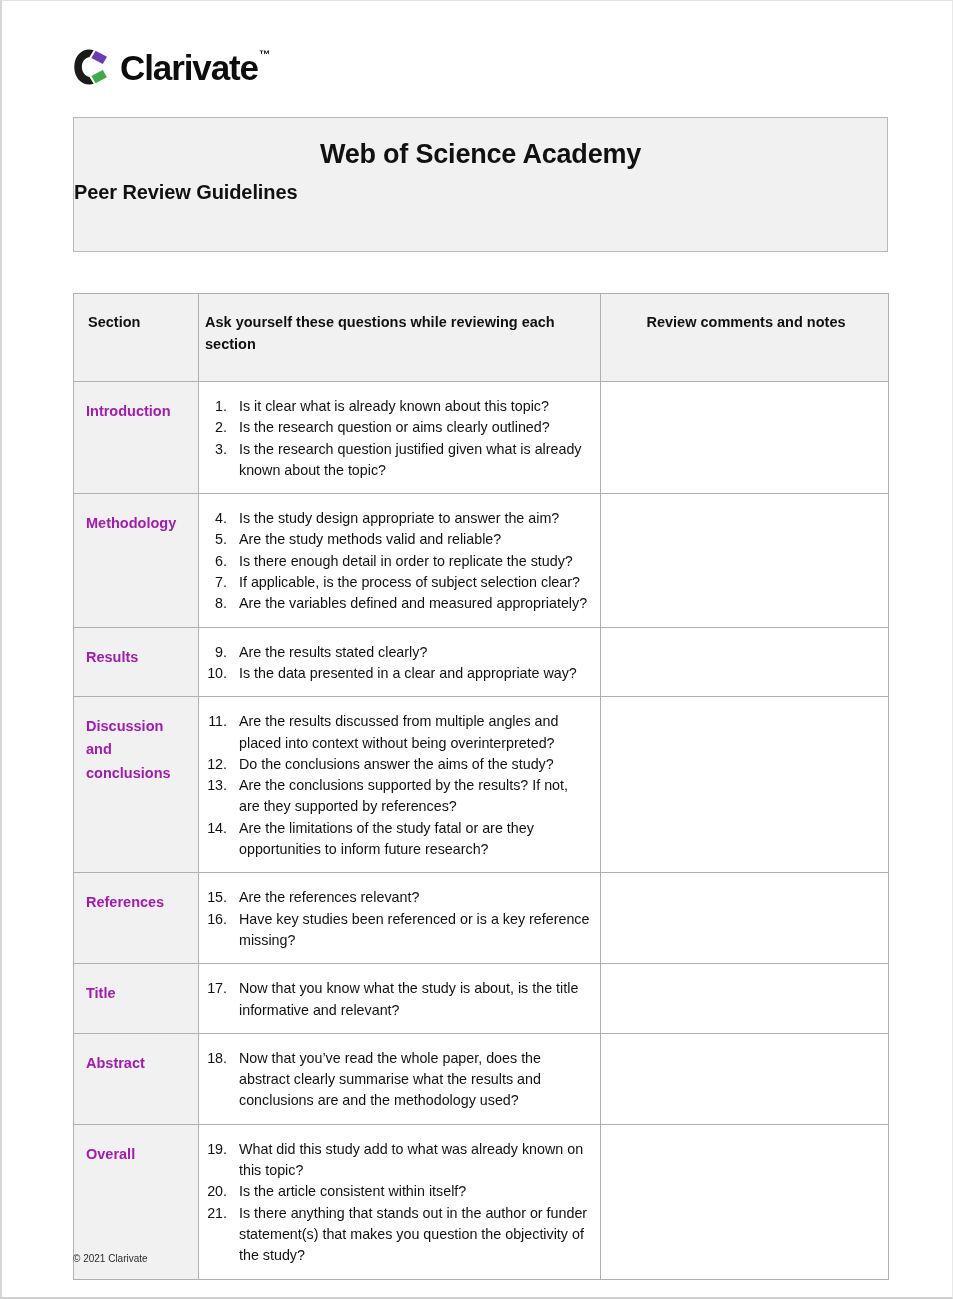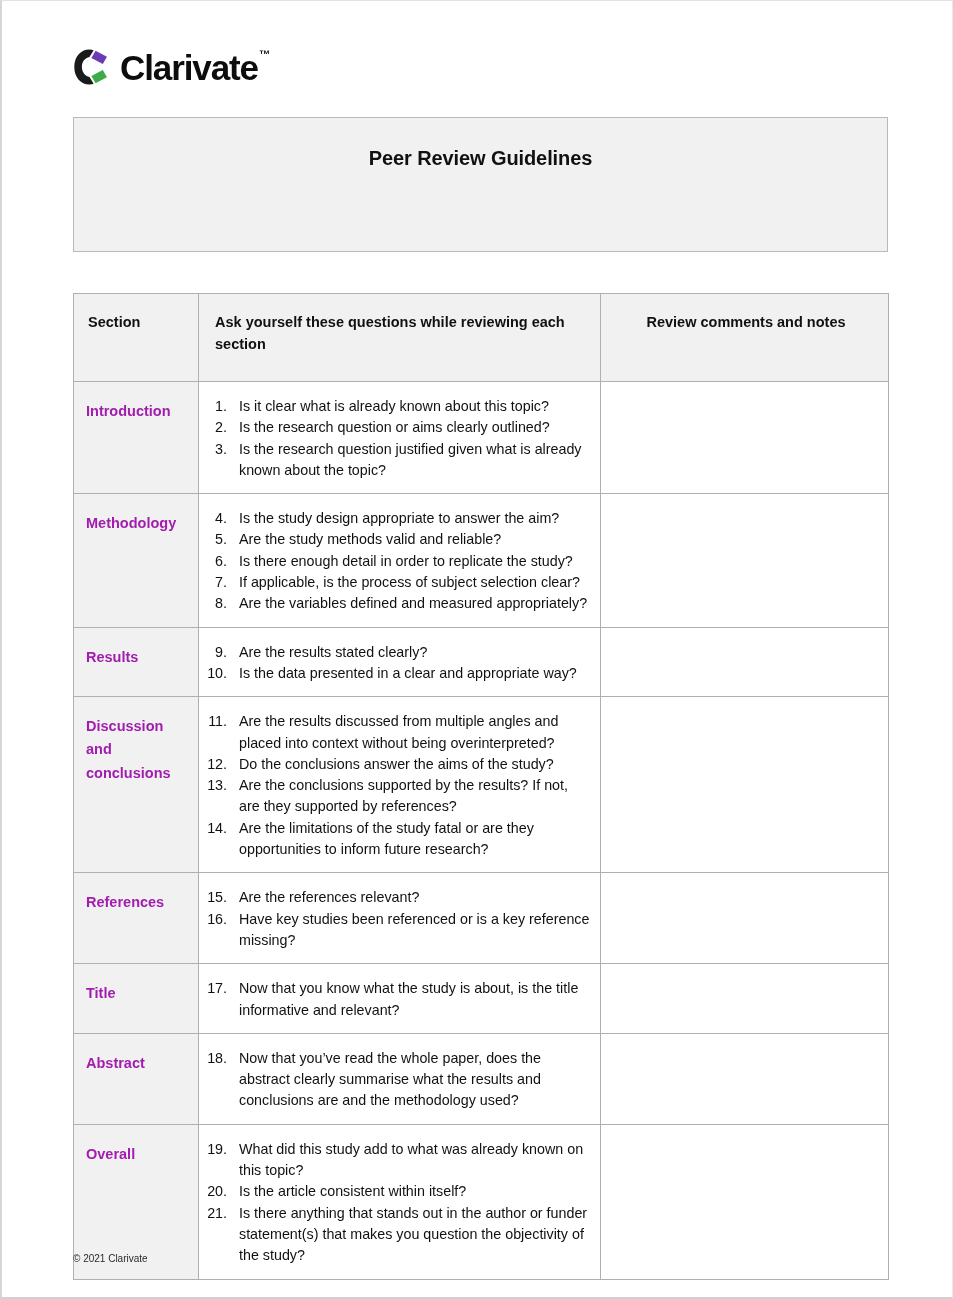--- a/index.html
+++ b/index.html
@@ -72,21 +72,21 @@
   }
   .title-main {
     text-align: center;
     font-size: 27px;
     font-weight: bold;
     color: #111111;
     letter-spacing: -0.2px;
     line-height: 1.25;
   }
   .title-sub {
-    text-align: center;
+    text-align: left;
     font-size: 20px;
     font-weight: bold;
     color: #111111;
     margin-top: 9px;
     letter-spacing: -0.1px;
   }
 
   
   .guidelines-table {
     position: absolute;
@@ -109,21 +109,21 @@
   .guidelines-table thead th {
     background: #f1f1f1;
     height: 88px;
     font-size: 14.5px;
     font-weight: bold;
     text-align: left;
     padding: 17px 14px 10px 14px;
     line-height: 1.55;
     color: #111111;
   }
-  .guidelines-table thead th.th-questions { padding-left: 16px; }
+  .guidelines-table thead th.th-questions { padding-left: 6px; }
   .guidelines-table thead th.th-notes { padding-left: 17px; text-align: center; }
 
   td.section-cell {
     background: #f1f1f1;
     font-size: 14.5px;
     font-weight: bold;
     padding: 18px 8px 10px 12px;
     line-height: 1.6;
     color: #a21caf;
   }
@@ -175,20 +175,21 @@
   <div class="logo-wrap">
     <svg class="logo-mark" viewBox="0 0 100 104">
       <path d="M46 6 C22 6 6 26 6 52 C6 78 22 98 46 98 C50 98 54 97.4 57 96.4 L46 78 C34 76 26 65 26 52 C26 39 34 28 46 26 L57 7.6 C54 6.6 50 6 46 6 Z" fill="#1a1a1a"></path>
       <path d="M62 9 L92 25 L81 44 L51 28 Z" fill="#6a3bb5"></path>
       <path d="M51 76 L81 60 L92 79 L62 95 Z" fill="#3faa49"></path>
     </svg>
     <div class="logo-text"><span>Clarivate</span><span class="logo-tm">™</span></div>
   </div>
 
   <div class="title-box">
+    <div class="title-main">Web of Science Academy</div>
     <div class="title-sub">Peer Review Guidelines</div>
   </div>
 
   <table class="guidelines-table">
     <colgroup>
       <col class="c-section">
       <col class="c-questions">
       <col class="c-notes">
     </colgroup>
     <thead>

